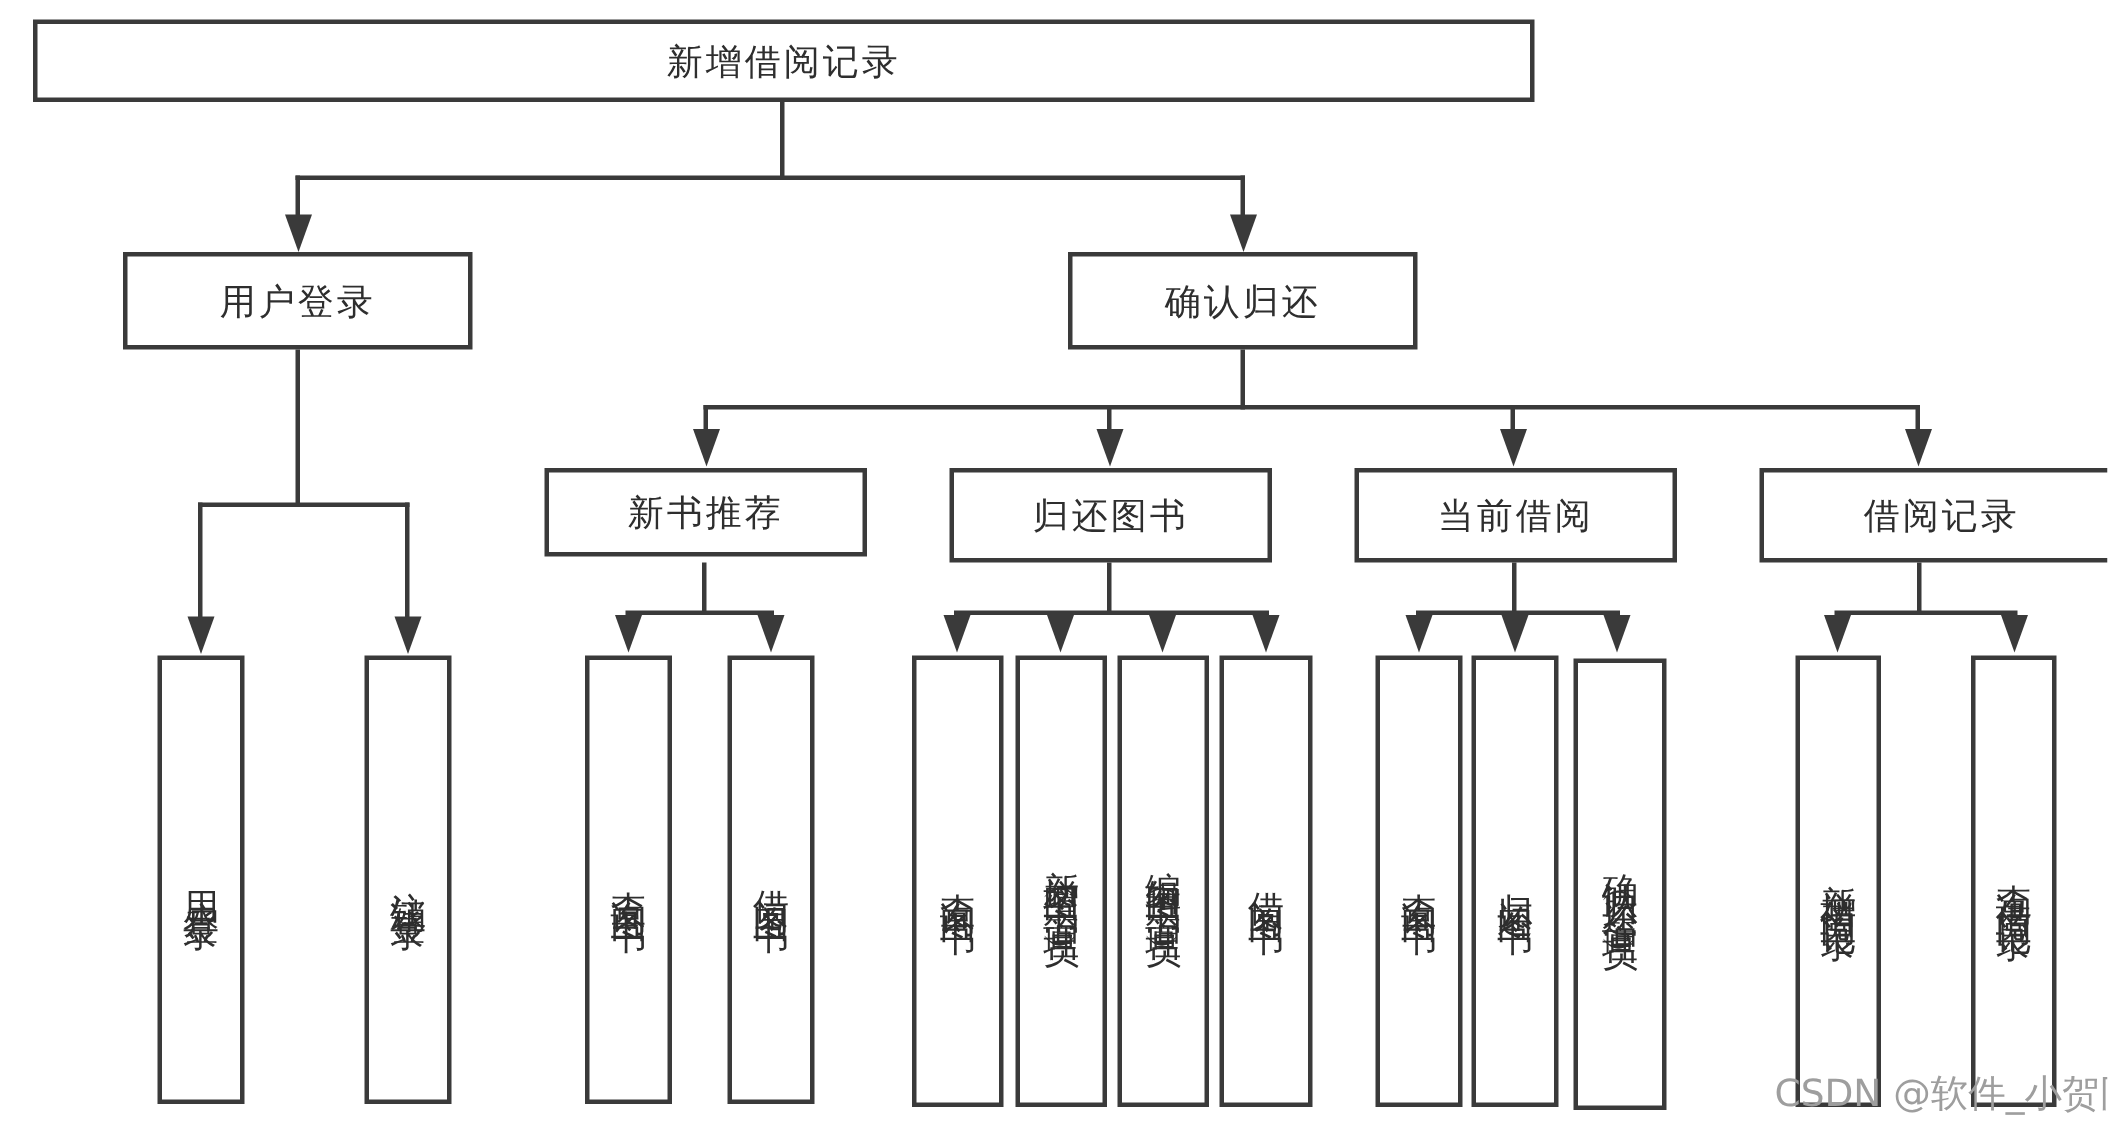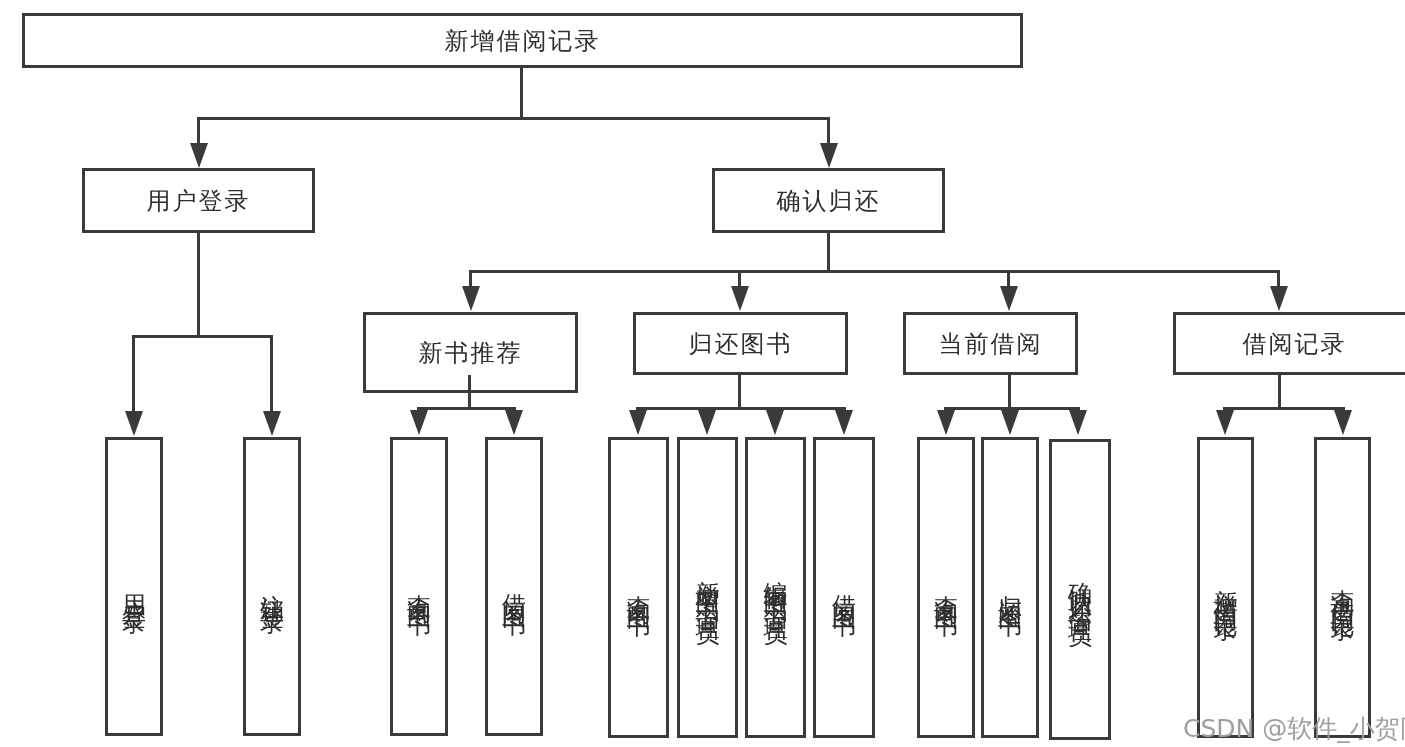--- a/index.html
+++ b/index.html
@@ -96,27 +96,27 @@
   <div class="hline" style="left:469px; top:270px; width:811px;"></div>
   <div class="vline" style="left:469px; top:270px; height:18px;"></div>
   <div class="vline" style="left:738px; top:270px; height:18px;"></div>
   <div class="vline" style="left:1007px; top:270px; height:18px;"></div>
   <div class="vline" style="left:1277px; top:270px; height:18px;"></div>
   <div class="arrow" style="left:462px; top:286px;"></div>
   <div class="arrow" style="left:731px; top:286px;"></div>
   <div class="arrow" style="left:1000px; top:286px;"></div>
   <div class="arrow" style="left:1270px; top:286px;"></div>
 
-  <div class="node" style="left:363px; top:312px; width:215px; height:81px;">
+  <div class="node" style="left:363px; top:312px; width:215px; height:59px;">
     <span>新书推荐</span>
   </div>
   <div class="node" style="left:633px; top:312px; width:215px; height:63px;">
     <span>归还图书</span>
   </div>
-  <div class="node" style="left:903px; top:312px; width:175px; height:63px;">
+  <div class="node" style="left:903px; top:312px; width:215px; height:63px;">
     <span>当前借阅</span>
   </div>
   <div class="node" style="left:1173px; top:312px; width:243px; height:63px;">
     <span>借阅记录</span>
   </div>
 
   <div class="vline" style="left:468px; top:375px; height:35px;"></div>
   <div class="hline" style="left:417px; top:407px; width:99px;"></div>
   <div class="arrow" style="left:410px; top:410px;"></div>
   <div class="arrow" style="left:505px; top:410px;"></div>

